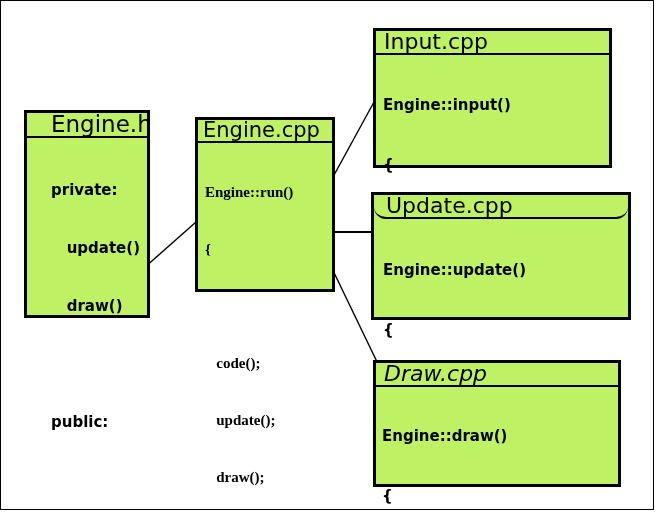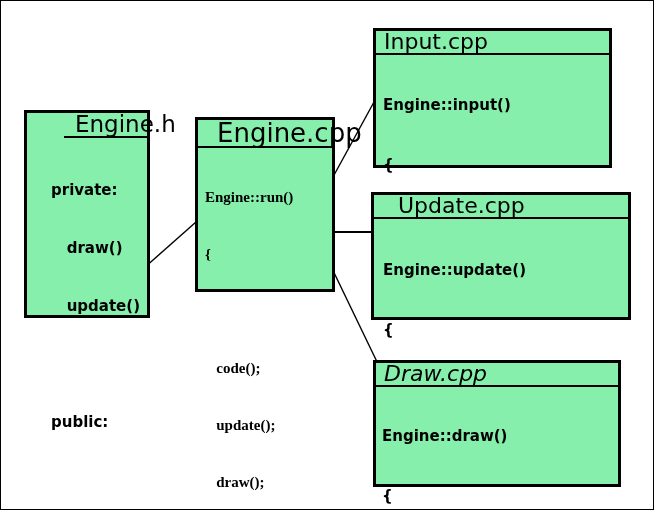--- a/index.html
+++ b/index.html
@@ -23,21 +23,21 @@
     width: 654px;
     height: 510px;
     border: 1px solid #000000;
     box-sizing: border-box;
     pointer-events: none;
   }
   .box {
     position: absolute;
     box-sizing: border-box;
     border: 3px solid #000000;
-    background: #86efac;
+    background: #bef264;
     display: flex;
     flex-direction: column;
     z-index: 3;
   }
   .box-title {
     box-sizing: border-box;
     border-bottom: 2px solid #000000;
     font-size: 22px;
     line-height: 1.0;
     color: #000000;
@@ -53,39 +53,39 @@
     white-space: pre;
     font-weight: bold;
   }
   .body-line {
     white-space: pre;
     line-height: 1.0;
   }
 
   
   #box-engine-h { left: 24px; top: 110px; width: 126px; height: 208px; }
-  #box-engine-h .box-title { height: 36px; padding-left: 11px; font-size: 23px; margin-left: 37px; }
+  #box-engine-h .box-title { height: 36px; padding-left: 24px; font-size: 23px; }
   #box-engine-h .box-body { padding: 9px 0 0 8px; }
   #box-engine-h .body-line { height: 22px; margin-left: 16px; }
 
   
   #box-engine-cpp { left: 195px; top: 117px; width: 140px; height: 175px; }
-  #box-engine-cpp .box-title { height: 33px; padding-left: 19px; font-size: 26px; }
+  #box-engine-cpp .box-title { height: 33px; padding-left: 5px; font-size: 21px; }
   #box-engine-cpp .box-body { padding: 6px 0 0 7px; }
   #box-engine-cpp .body-line { height: 21px; font-family: Liberation Serif, serif; }
 
   
   #box-input-cpp { left: 373px; top: 28px; width: 239px; height: 140px; }
   #box-input-cpp .box-title { height: 35px; padding-left: 8px; }
   #box-input-cpp .box-body { padding: 7px 0 0 7px; }
   #box-input-cpp .body-line { height: 24px; }
 
   
   #box-update-cpp { left: 371px; top: 192px; width: 260px; height: 128px; }
-  #box-update-cpp .box-title { height: 34px; padding-left: 24px; }
+  #box-update-cpp .box-title { height: 34px; padding-left: 12px; border-radius: 12px; }
   #box-update-cpp .box-body { padding: 8px 0 0 9px; }
   #box-update-cpp .body-line { height: 24px; }
 
   
   #box-draw-cpp { left: 373px; top: 360px; width: 248px; height: 127px; }
   #box-draw-cpp .box-title { height: 34px; padding-left: 8px; font-style: italic; }
   #box-draw-cpp .box-body { padding: 6px 0 0 6px; }
   #box-draw-cpp .body-line { height: 24px; }
 
   #connectors {
@@ -108,22 +108,22 @@
     <line x1="118" y1="291" x2="196" y2="222" stroke="#000000" stroke-width="1.4"></line>
     <line x1="316" y1="208" x2="374" y2="102" stroke="#000000" stroke-width="1.4"></line>
     <line x1="335" y1="232" x2="372" y2="232" stroke="#000000" stroke-width="1.8"></line>
     <line x1="326" y1="256" x2="379" y2="366" stroke="#000000" stroke-width="1.4"></line>
   </svg>
 
   <div class="box" id="box-engine-h">
     <div class="box-title">Engine.h</div>
     <div class="box-body">
       <div class="body-line">private:</div>
+      <div class="body-line">   update()</div>
       <div class="body-line">   draw()</div>
-      <div class="body-line">   update()</div>
       <div class="body-line"></div>
       <div class="body-line">public:</div>
       
     </div>
   </div>
 
   <div class="box" id="box-engine-cpp">
     <div class="box-title">Engine.cpp</div>
     <div class="box-body">
       <div class="body-line">Engine::run()</div>

